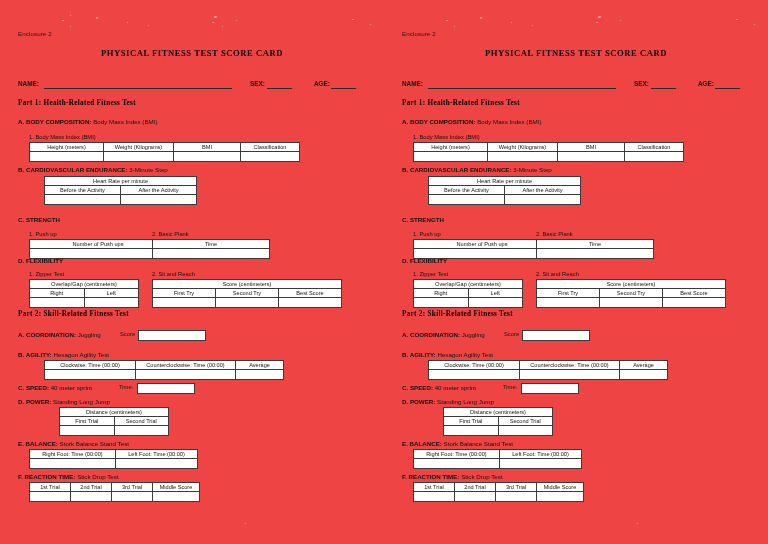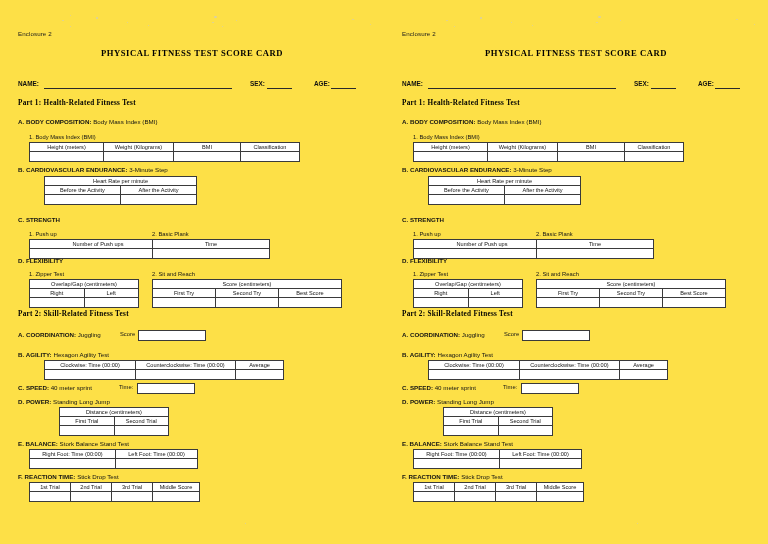--- a/index.html
+++ b/index.html
@@ -33,21 +33,21 @@
     background: #c9c9c9;
     border-radius: 50%;
     opacity: .75;
   }
   .page {
     position: relative;
     width: 384px;
     height: 544px;
     box-sizing: border-box;
     padding: 0;
-    background: #fde047;
+    background: #ef4444;
   }
 
   
   .enclosure {
     position: absolute;
     left: 18px;
     top: 30px;
     font-size: 6.2px;
     letter-spacing: .1px;
     color: #1c1c1c;

